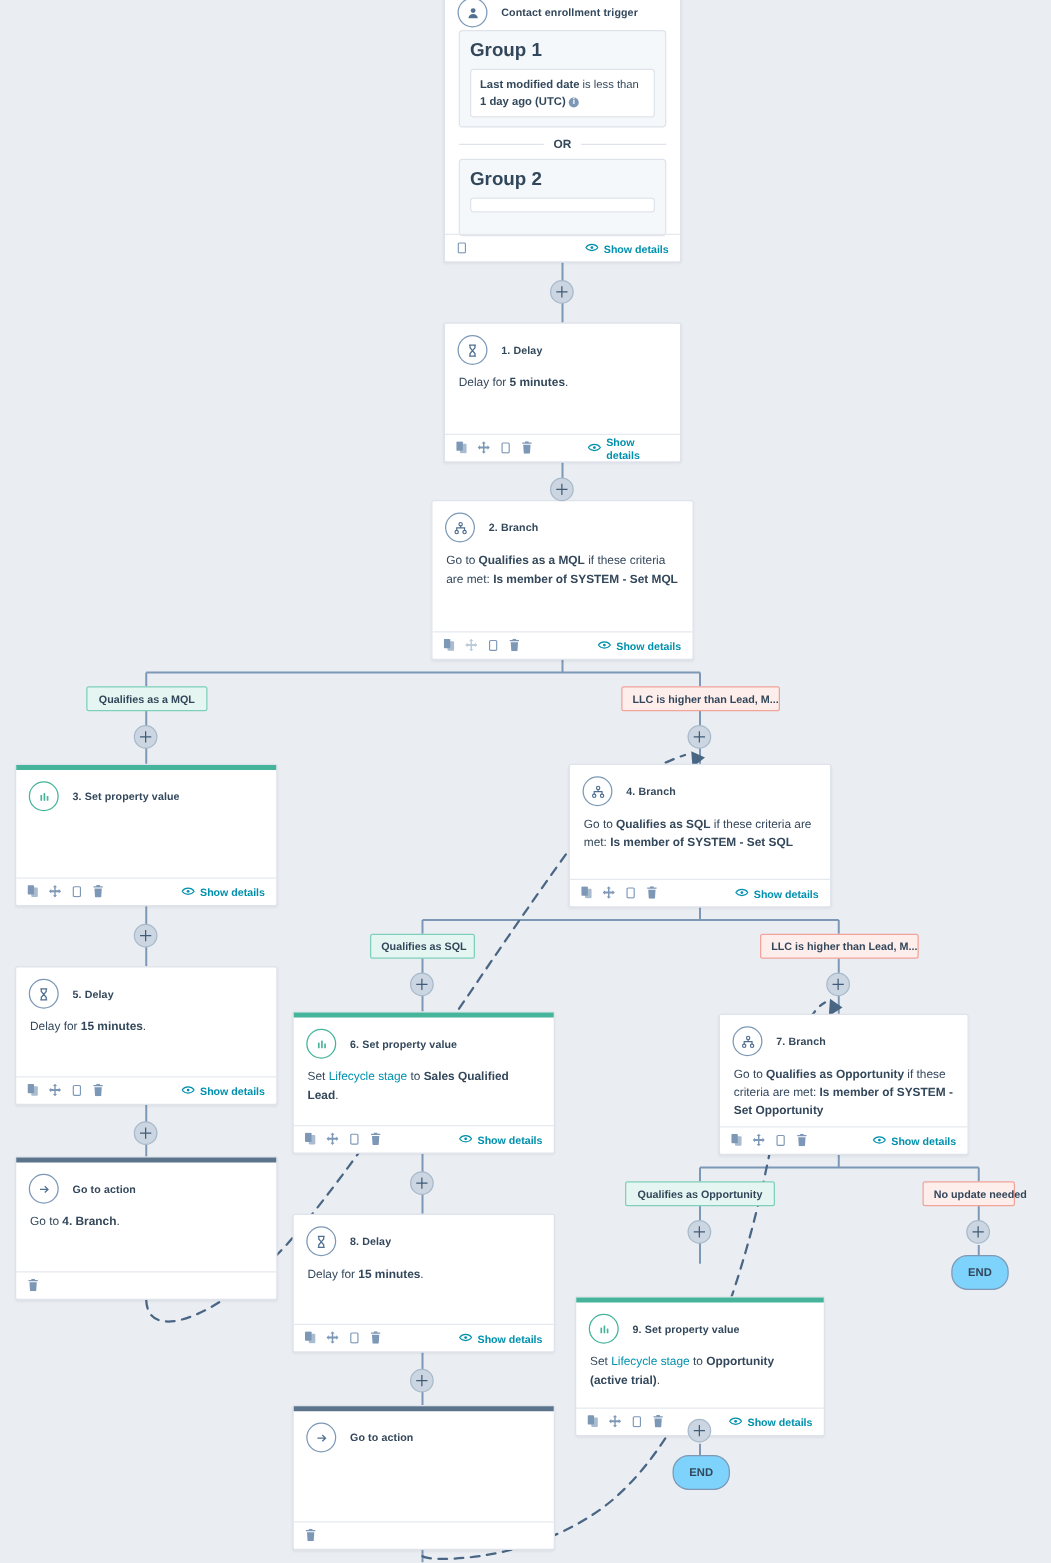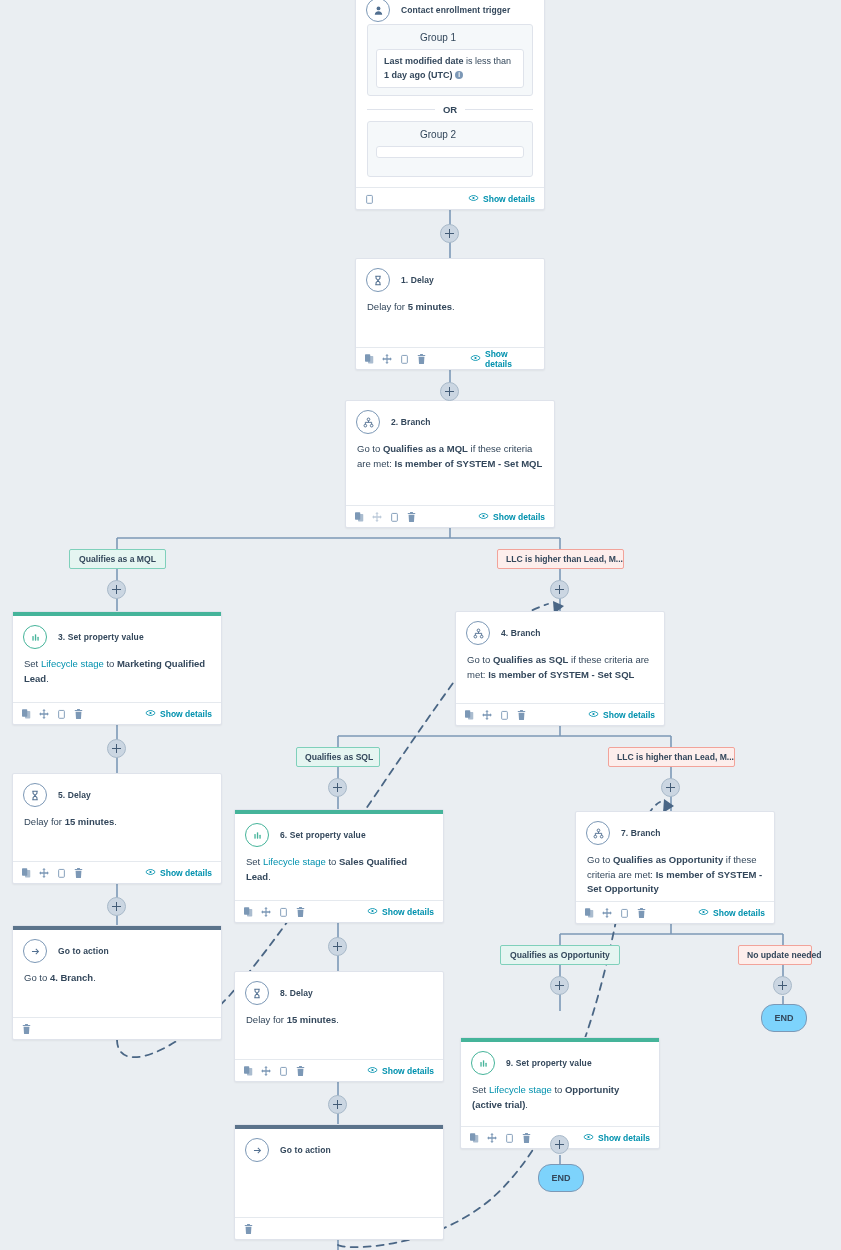--- a/index.html
+++ b/index.html
@@ -117,21 +117,21 @@
   
   .trigger-head { font-size:8.5px; font-weight:bold; }
   .trigger-sub {
     font-size:9.3px; font-weight:bold; color:#33475b;
     padding: 0 11px 6px 11px;
   }
   .grp {
     margin: 0 11px; border:1px solid #dfe3eb; border-radius:3px;
     background:#f5f8fa; padding:7px 8px;
   }
-  .grp-title { font-size:10px; font-weight:normal; margin-bottom:6px;margin-left:44px; }
+  .grp-title { font-size:15px; font-weight:bold; margin-bottom:6px; }
   .filter-chip {
     background:#fff; border:1px solid #dfe3eb; border-radius:3px;
     padding:5px 7px; font-size:9px; line-height:1.5;
   }
   .or-row {
     display:flex; align-items:center; gap:8px;
     margin: 8px 11px 6px 11px;
     font-size:9.5px; font-weight:bold; color:#33475b;
   }
   .or-row .ln { flex:1; height:1px; background:#dfe3eb; }
@@ -350,23 +350,20 @@
     <div class="card-head">
       <span class="card-icon green">
         <svg width="11" height="11" viewBox="0 0 14 14" fill="currentColor">
             <rect x="3" y="5" width="1.7" height="6" rx=".6"></rect>
             <rect x="6.2" y="3" width="1.7" height="8" rx=".6"></rect>
             <rect x="9.4" y="6" width="1.7" height="5" rx=".6"></rect>
           </svg>
       </span>
       <span class="card-title">3. Set property value</span>
     </div>
-    <div class="card-body">
-      <span>Set </span><span class="lnk">Lifecycle stage</span><span> to </span><b>Marketing Qualified Lead</b><span>.</span>
-    </div>
     <div class="card-foot">
       <div class="foot-icons">
         <span><svg width="9" height="10" viewBox="0 0 12 13" fill="currentColor">
               <rect x="0" y="0" width="7" height="10" rx="1"></rect>
               <rect x="4" y="2.5" width="7" height="10" rx="1" opacity=".65"></rect>
             </svg></span>
         <span><svg width="10" height="10" viewBox="0 0 12 12" fill="currentColor">
               <path d="M6 0l2 2.2H6.7v2.9h2.9V3.8L11.8 6 9.6 8.2V6.9H6.7v2.9H8L6 12 4 9.8h1.3V6.9H2.4v1.3L.2 6l2.2-2.2v1.3h2.9V2.2H4z"></path>
             </svg></span>
         <span><svg width="9" height="10" viewBox="0 0 12 14" fill="none" stroke="currentColor" stroke-width="1.3">

